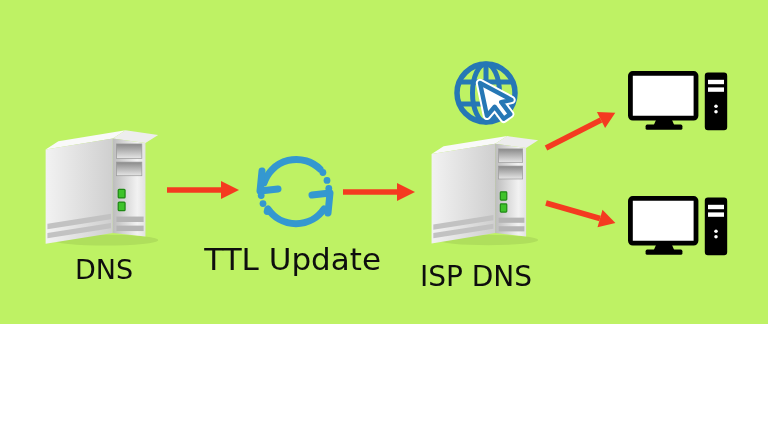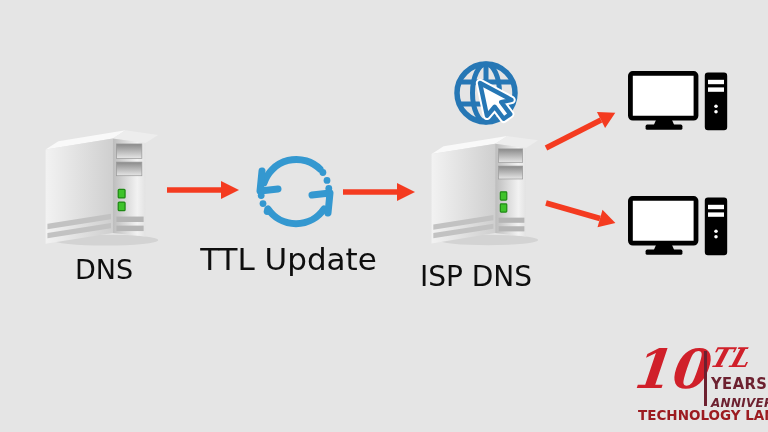--- a/index.html
+++ b/index.html
@@ -1,26 +1,26 @@
 <!DOCTYPE html>
 <html style="--arrow-red: #f43b20; --refresh-blue: #3498d0; --globe-blue: #2677b5; --led-green: #3fc32b; --led-green-dark: #1f8a14; --label-text: #0e0e0e; --logo-red: #d0202a; --logo-maroon: #6d2130; --logo-dark-red: #9c1b20;"><head>
 <meta charset="utf-8">
 <style>
   html,body{margin:0;padding:0;background:#fff;}
   .stage{
-    position:relative;width:768px;height:432px;background:#e5e5e5;overflow:hidden;
+    position:relative;width:768px;height:324px;background:#bef264;overflow:hidden;
     font-family:"DejaVu Sans",sans-serif;
   }
   .abs{position:absolute;}
   .node-label{
     position:absolute;color:var(--label-text,#111);text-align:center;
     font-family:"DejaVu Sans",sans-serif;line-height:1.1;white-space:nowrap;
   }
   #lbl-dns{left:45px;top:255px;width:118px;font-size:27px;}
-  #lbl-ttl{left:196px;top:242px;width:185px;font-size:31px;}
+  #lbl-ttl{left:196px;top:242px;width:185px;font-size:31px;text-align:right;}
   #lbl-isp{left:415px;top:262px;width:122px;font-size:28px;}
   #lbl-user{left:624px;top:272px;width:116px;font-size:27px;}
 
   
   .logo{position:absolute;left:638px;top:348px;width:128px;height:80px;}
   .logo .num{
     position:absolute;left:-2px;top:-6px;font-family:"DejaVu Serif",serif;
     font-style:italic;font-weight:bold;font-size:54px;line-height:1;
     color:var(--logo-red,#d0202a);transform:skewX(-8deg);
   }

